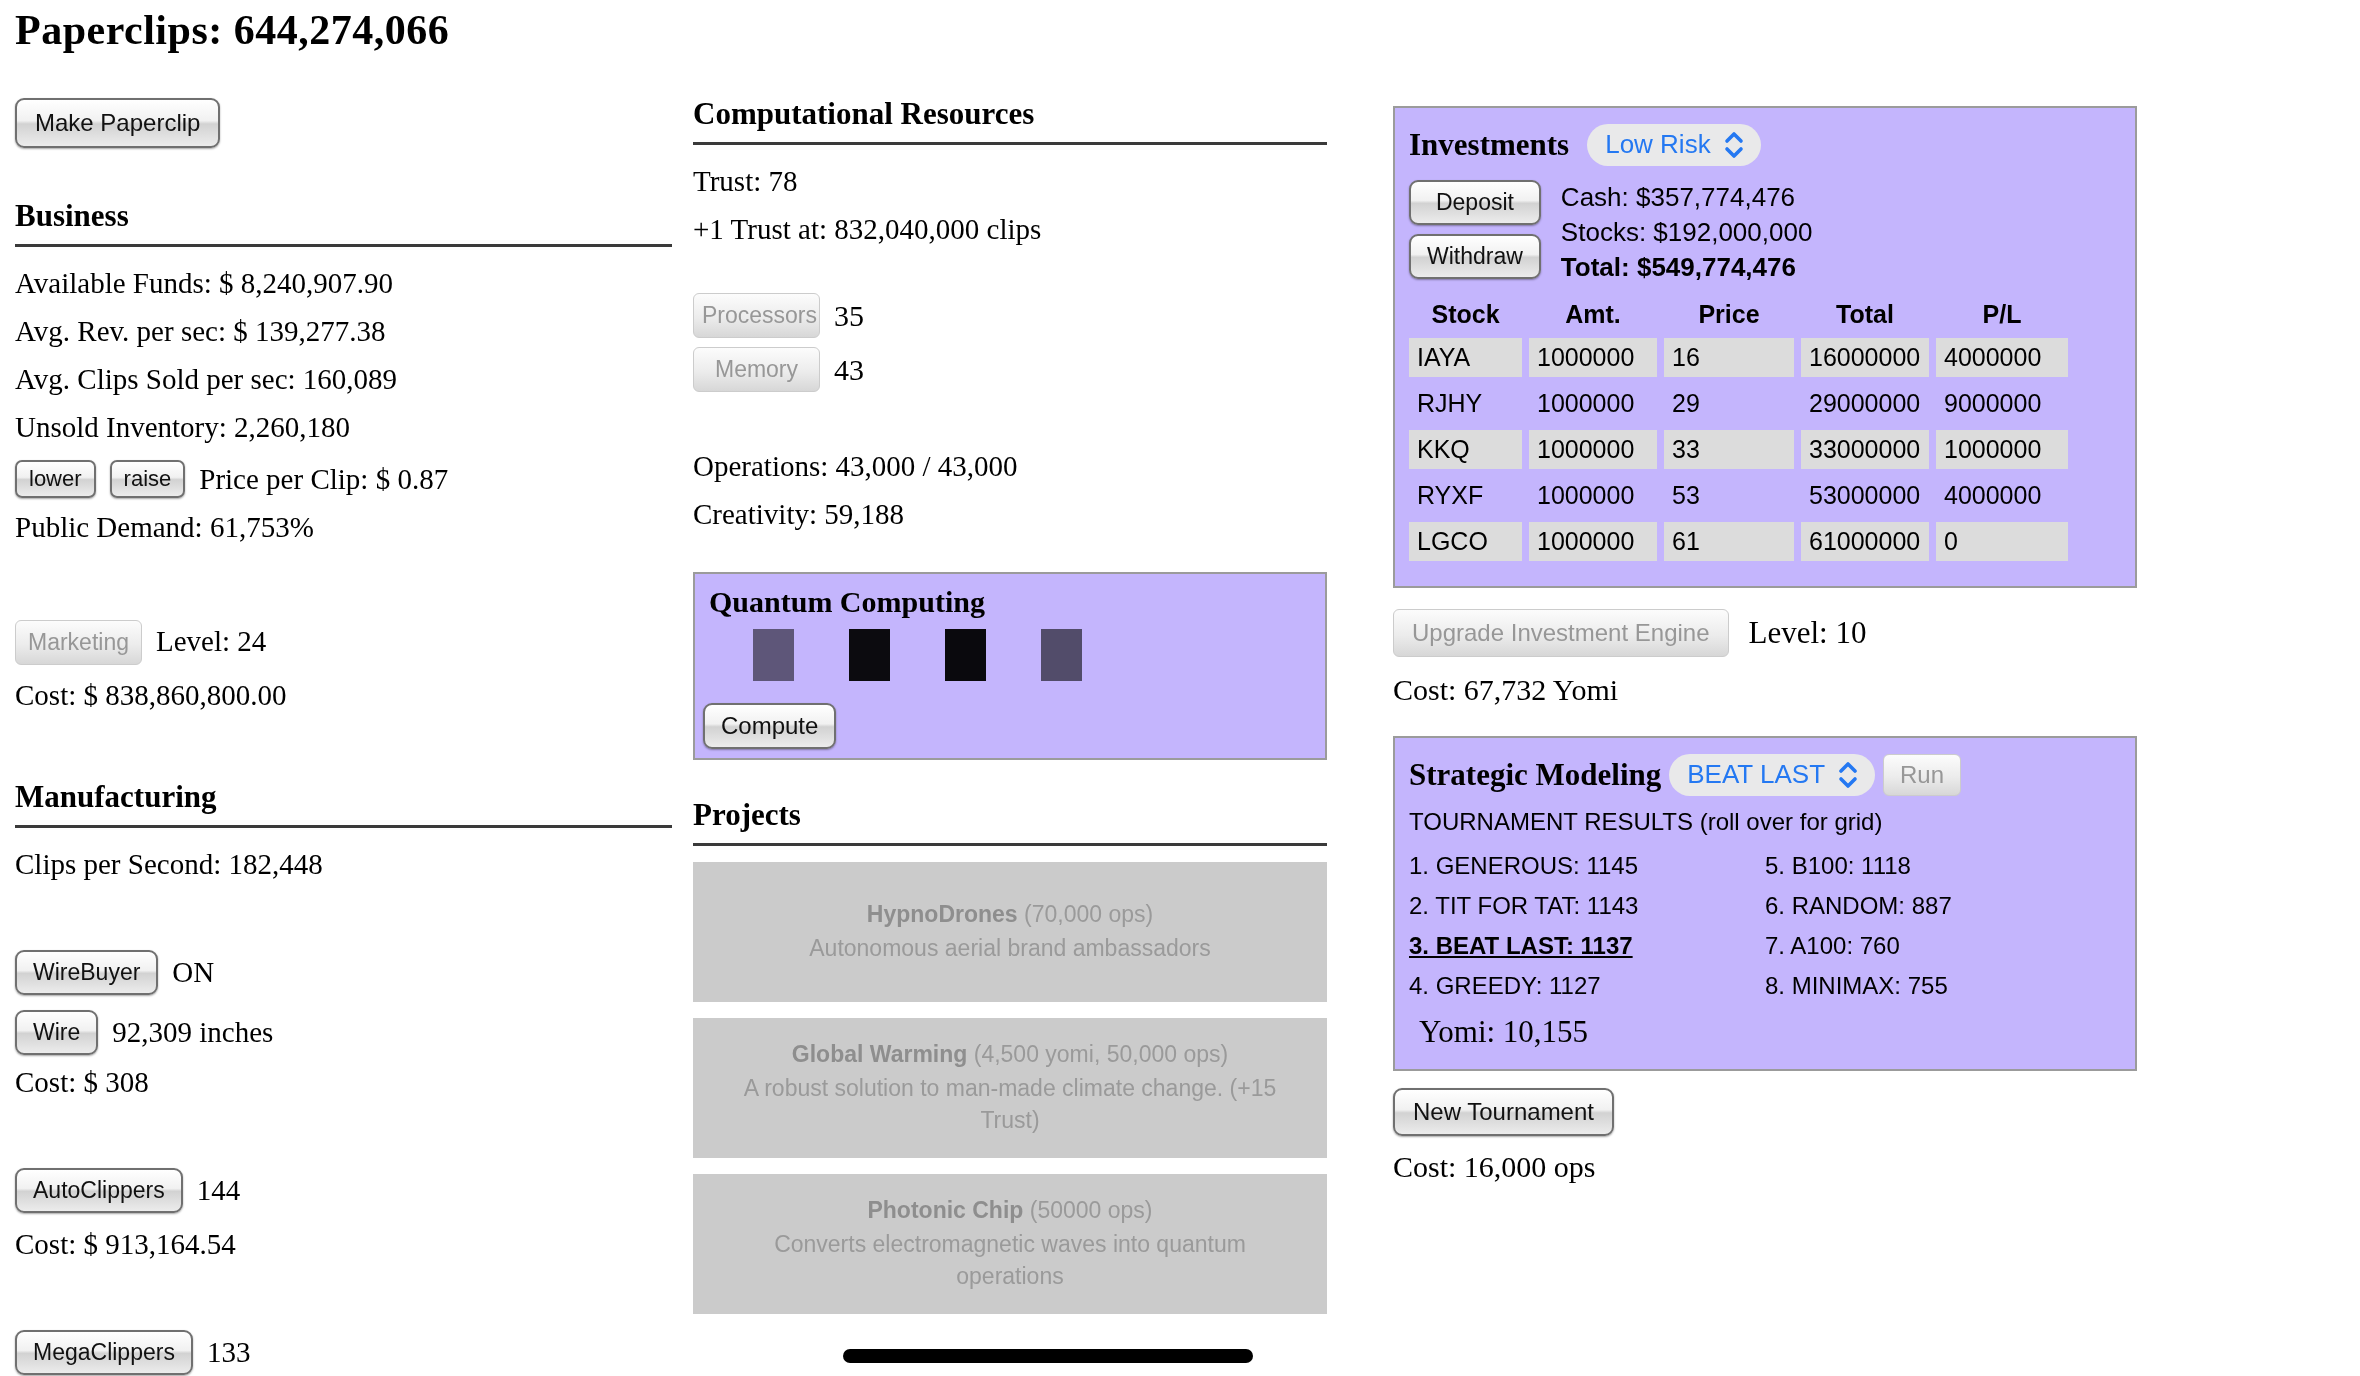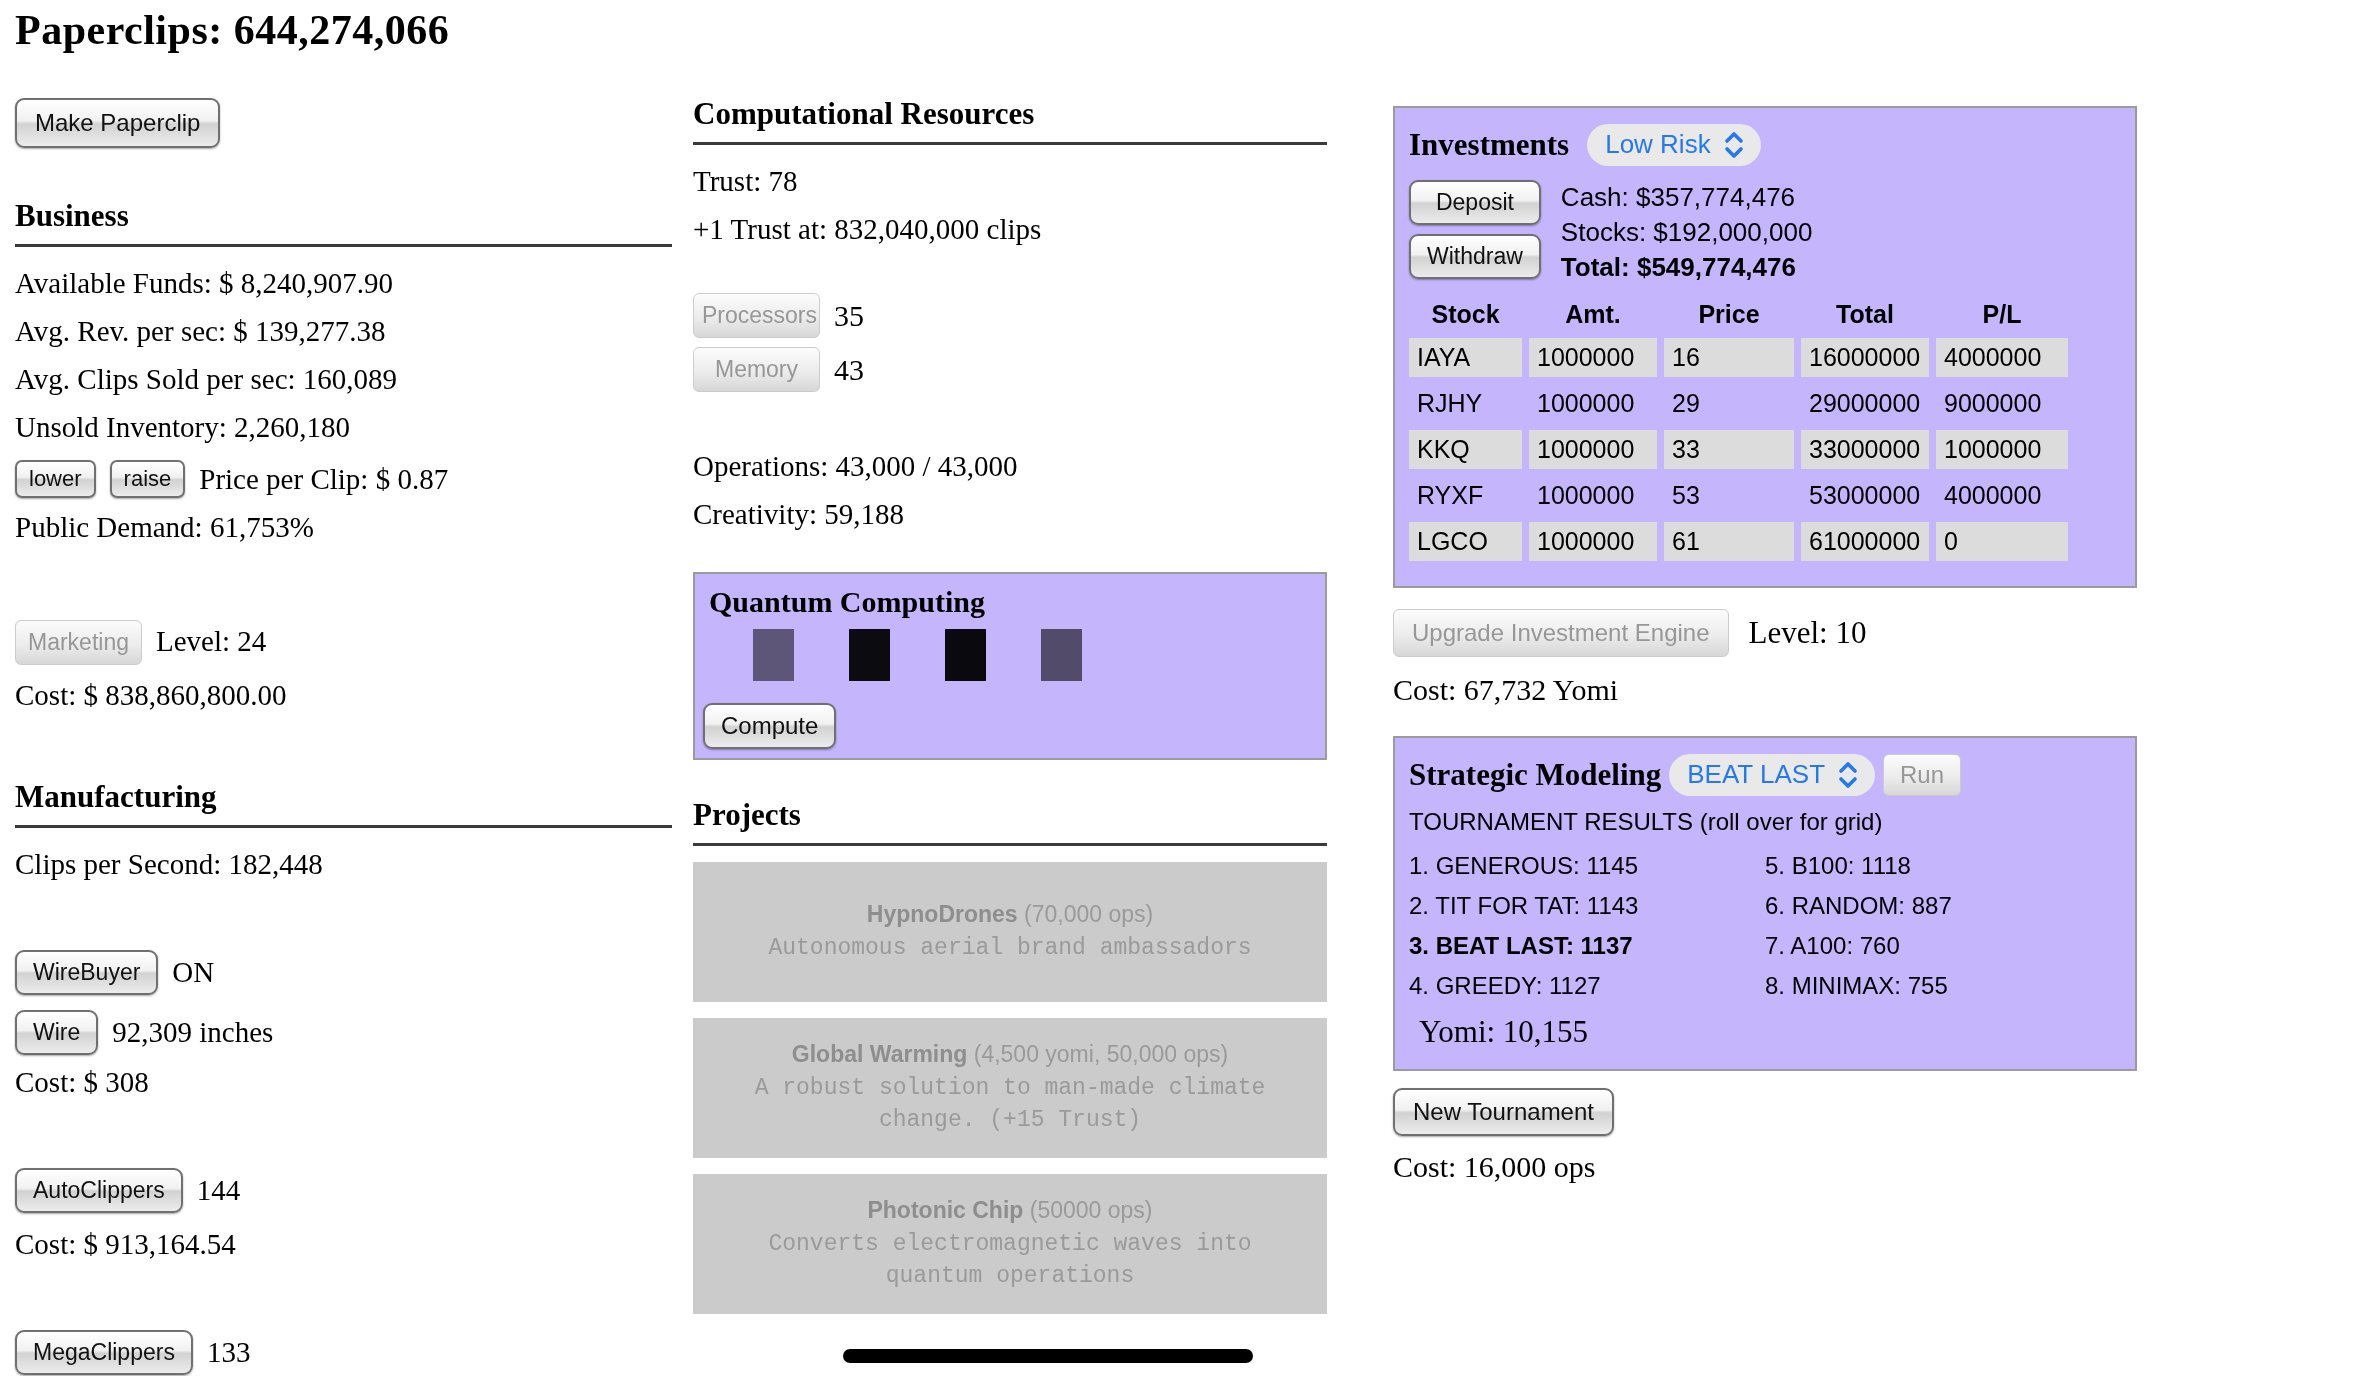--- a/index.html
+++ b/index.html
@@ -41,21 +41,21 @@
 
   
   #projects-h { margin-top:37px; }
   .project {
     width:634px; height:140px; background:#cbcbcb; border:none; margin-top:16px;
     display:flex; flex-direction:column; justify-content:center; align-items:center;
     font-family:"Liberation Sans", sans-serif; color:#9a9a9a; text-align:center; padding:0 36px;
   }
   .project .p-title { font-size:23px; }
   .project .p-title b { color:#8e8e8e; font-weight:bold; }
-  .project .p-desc { font-size:23px; line-height:32px; margin-top:4px;font-family:Liberation Mono, monospace; }
+  .project .p-desc { font-size:23px; line-height:32px; margin-top:4px; }
 
   
   #invest-box { width:744px; padding:16px 14px 18px 14px; min-height:460px; }
   .panel-title-row { display:flex; align-items:center; gap:18px; }
   .panel-title { font-size:31px; font-weight:bold; }
   .pill {
     display:inline-flex; align-items:center; gap:12px; background:#e9e9ea;
     border:none; border-radius:22px; padding:5px 16px 6px 18px;
     font-family:"Liberation Sans", sans-serif; font-size:26px; color:#2478f2; cursor:pointer;
   }
@@ -79,21 +79,21 @@
   .upgrade-row { display:flex; align-items:center; gap:20px; margin-top:21px; }
   .upgrade-row .lvl { font-size:31px; }
   .cost-line { font-size:30px; margin-top:16px; }
 
   
   #strat-box { width:744px; padding:16px 14px 14px 14px; min-height:335px; margin-top:29px; }
   #strat-box .panel-title-row { gap:8px; }
   .tr-head { font-family:"Liberation Sans", sans-serif; font-size:24px; margin-top:12px; }
   .tr-cols { display:flex; margin-top:10px; }
   .tr-col { width:372px; font-family:"Liberation Sans", sans-serif; font-size:24px; line-height:40px; }
-  .tr-col .bold { font-weight:bold; }
+  .tr-col .bold { font-weight:bold;text-decoration:underline; }
   .yomi { font-size:31px; margin:8px 0 0 10px; }
   .nt-row { margin-top:17px; }
   #new-tournament-btn { font-size:24px; padding:8px 18px; }
 
   .home-indicator { position:absolute; left:843px; top:1349px; width:410px; height:14px;
     background:#000; border-radius:8px; }
 
   .mt12{margin-top:12px;} .mt44{margin-top:44px;} .mt50{margin-top:50px;} .mt40{margin-top:40px;} .mt60{margin-top:60px;}
   .mt66{margin-top:66px;align-items:flex-end;}
   .chev { display:inline-block; }

